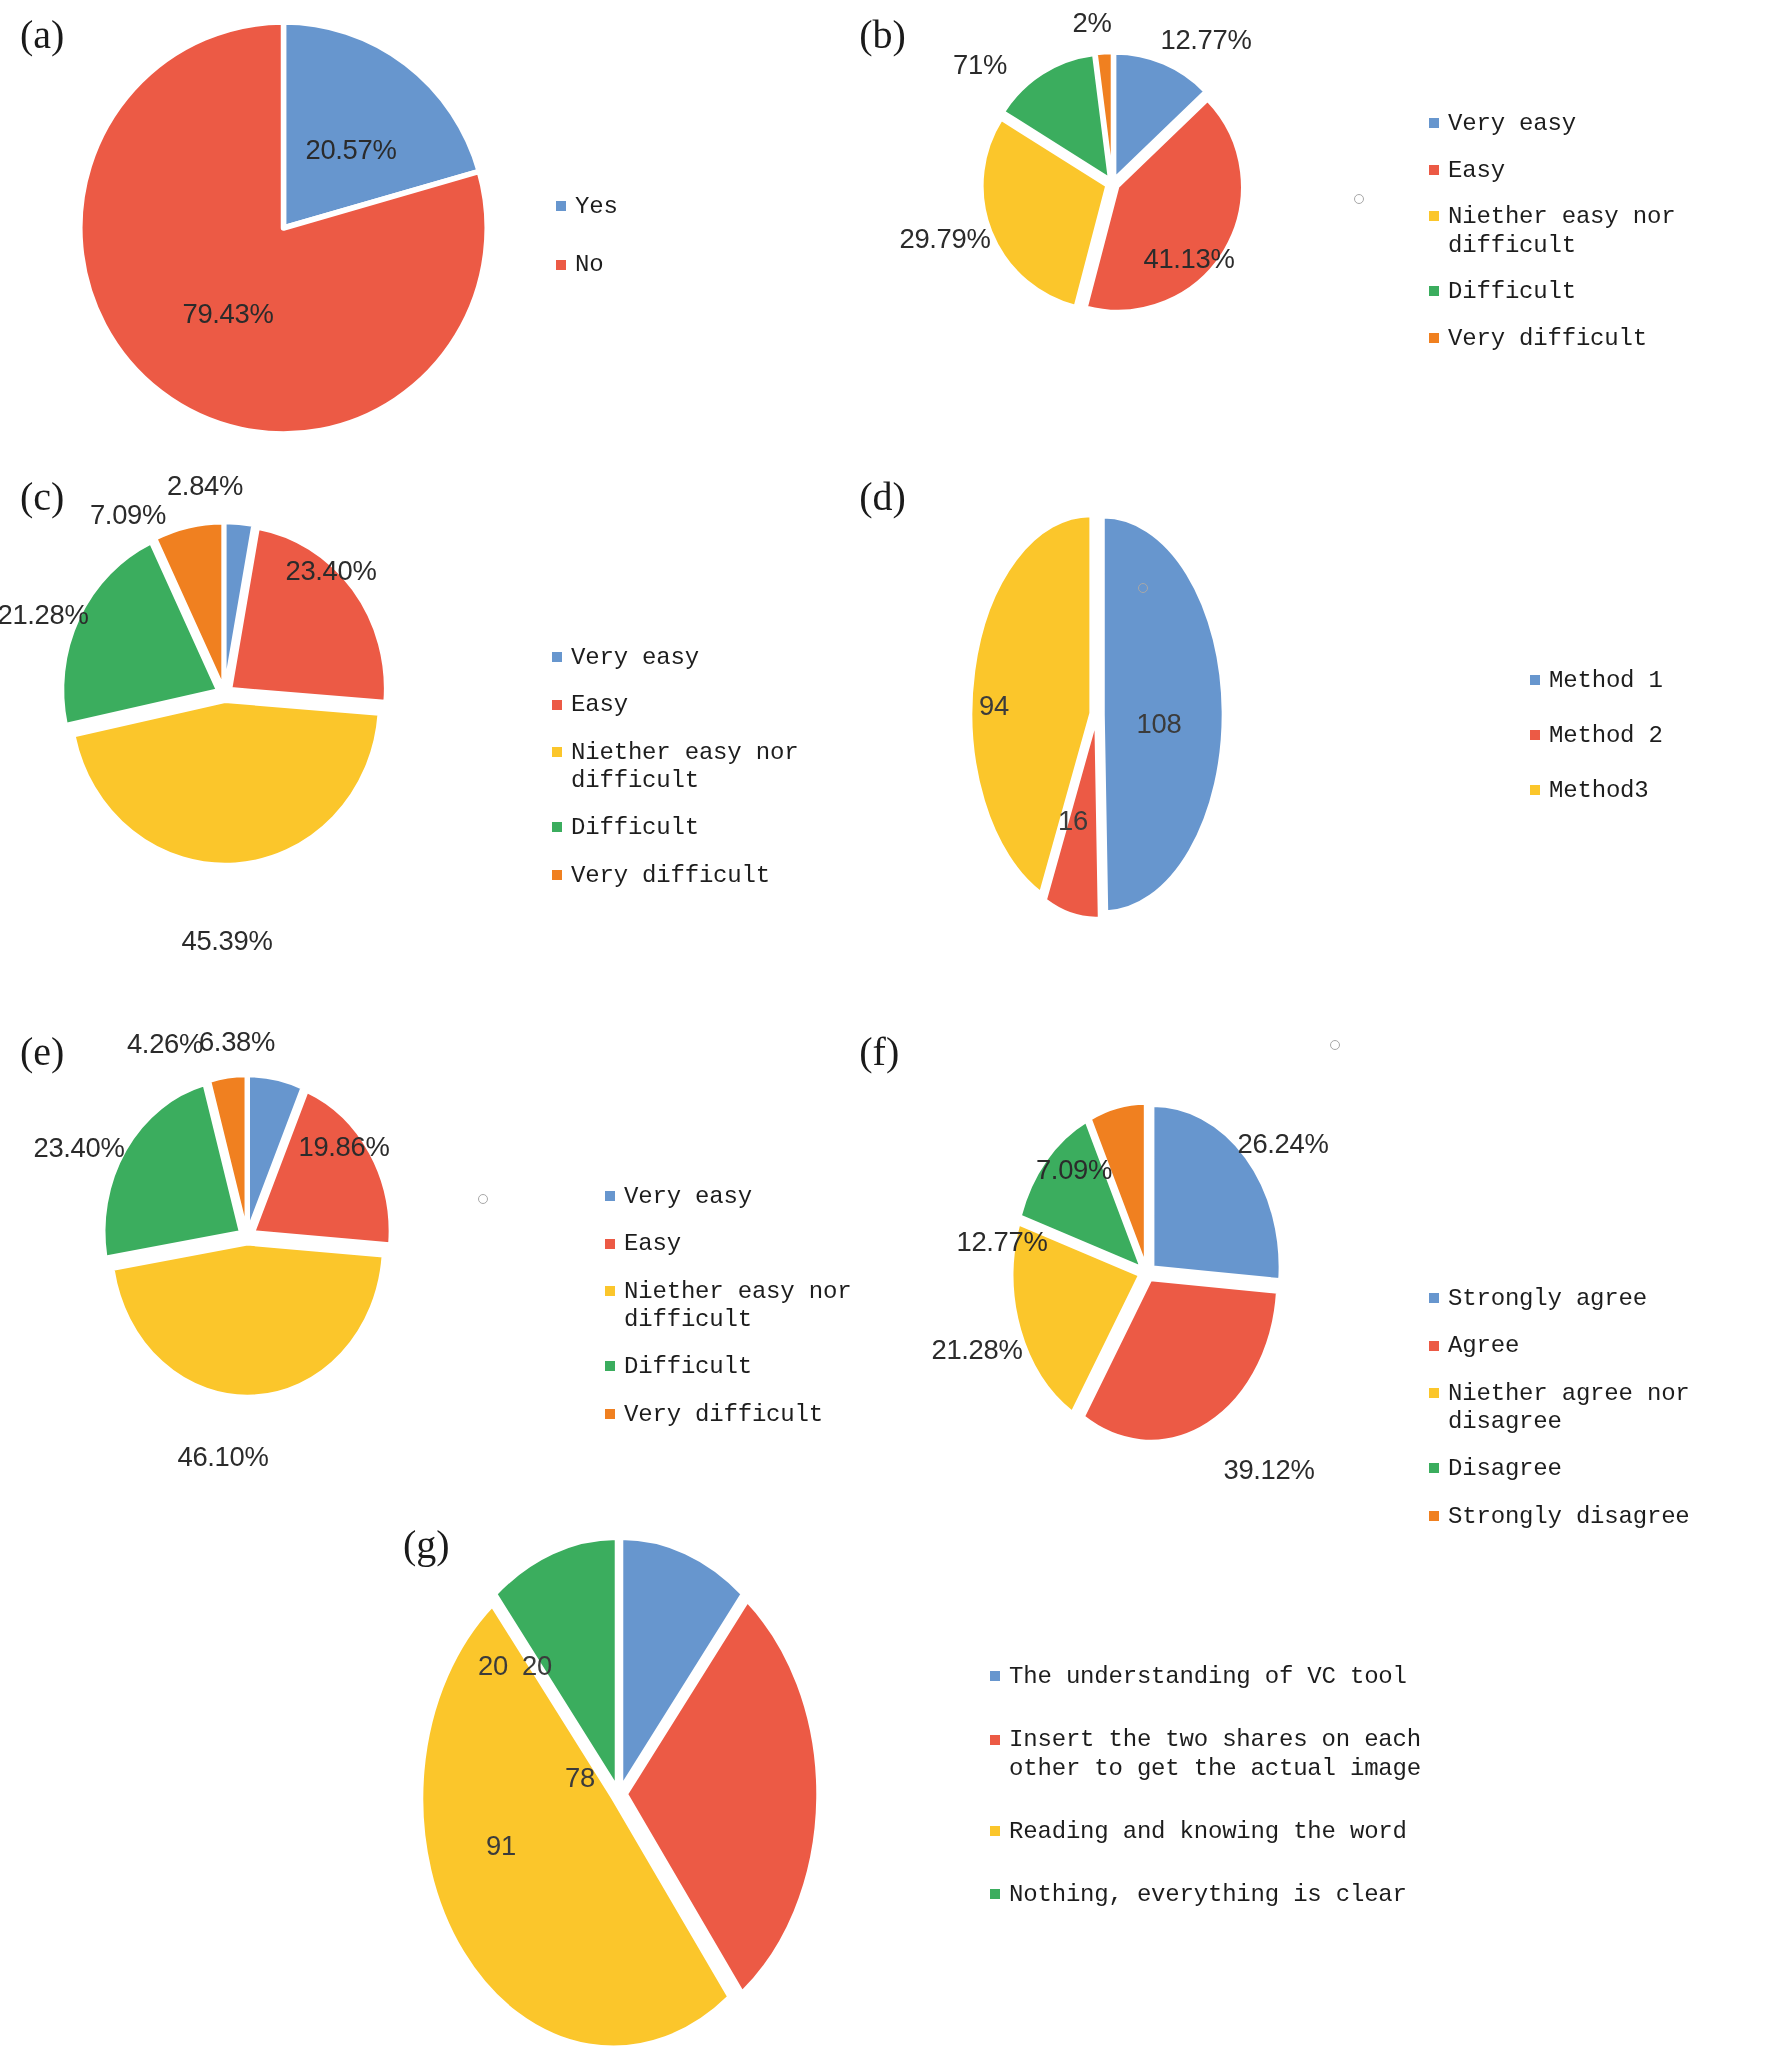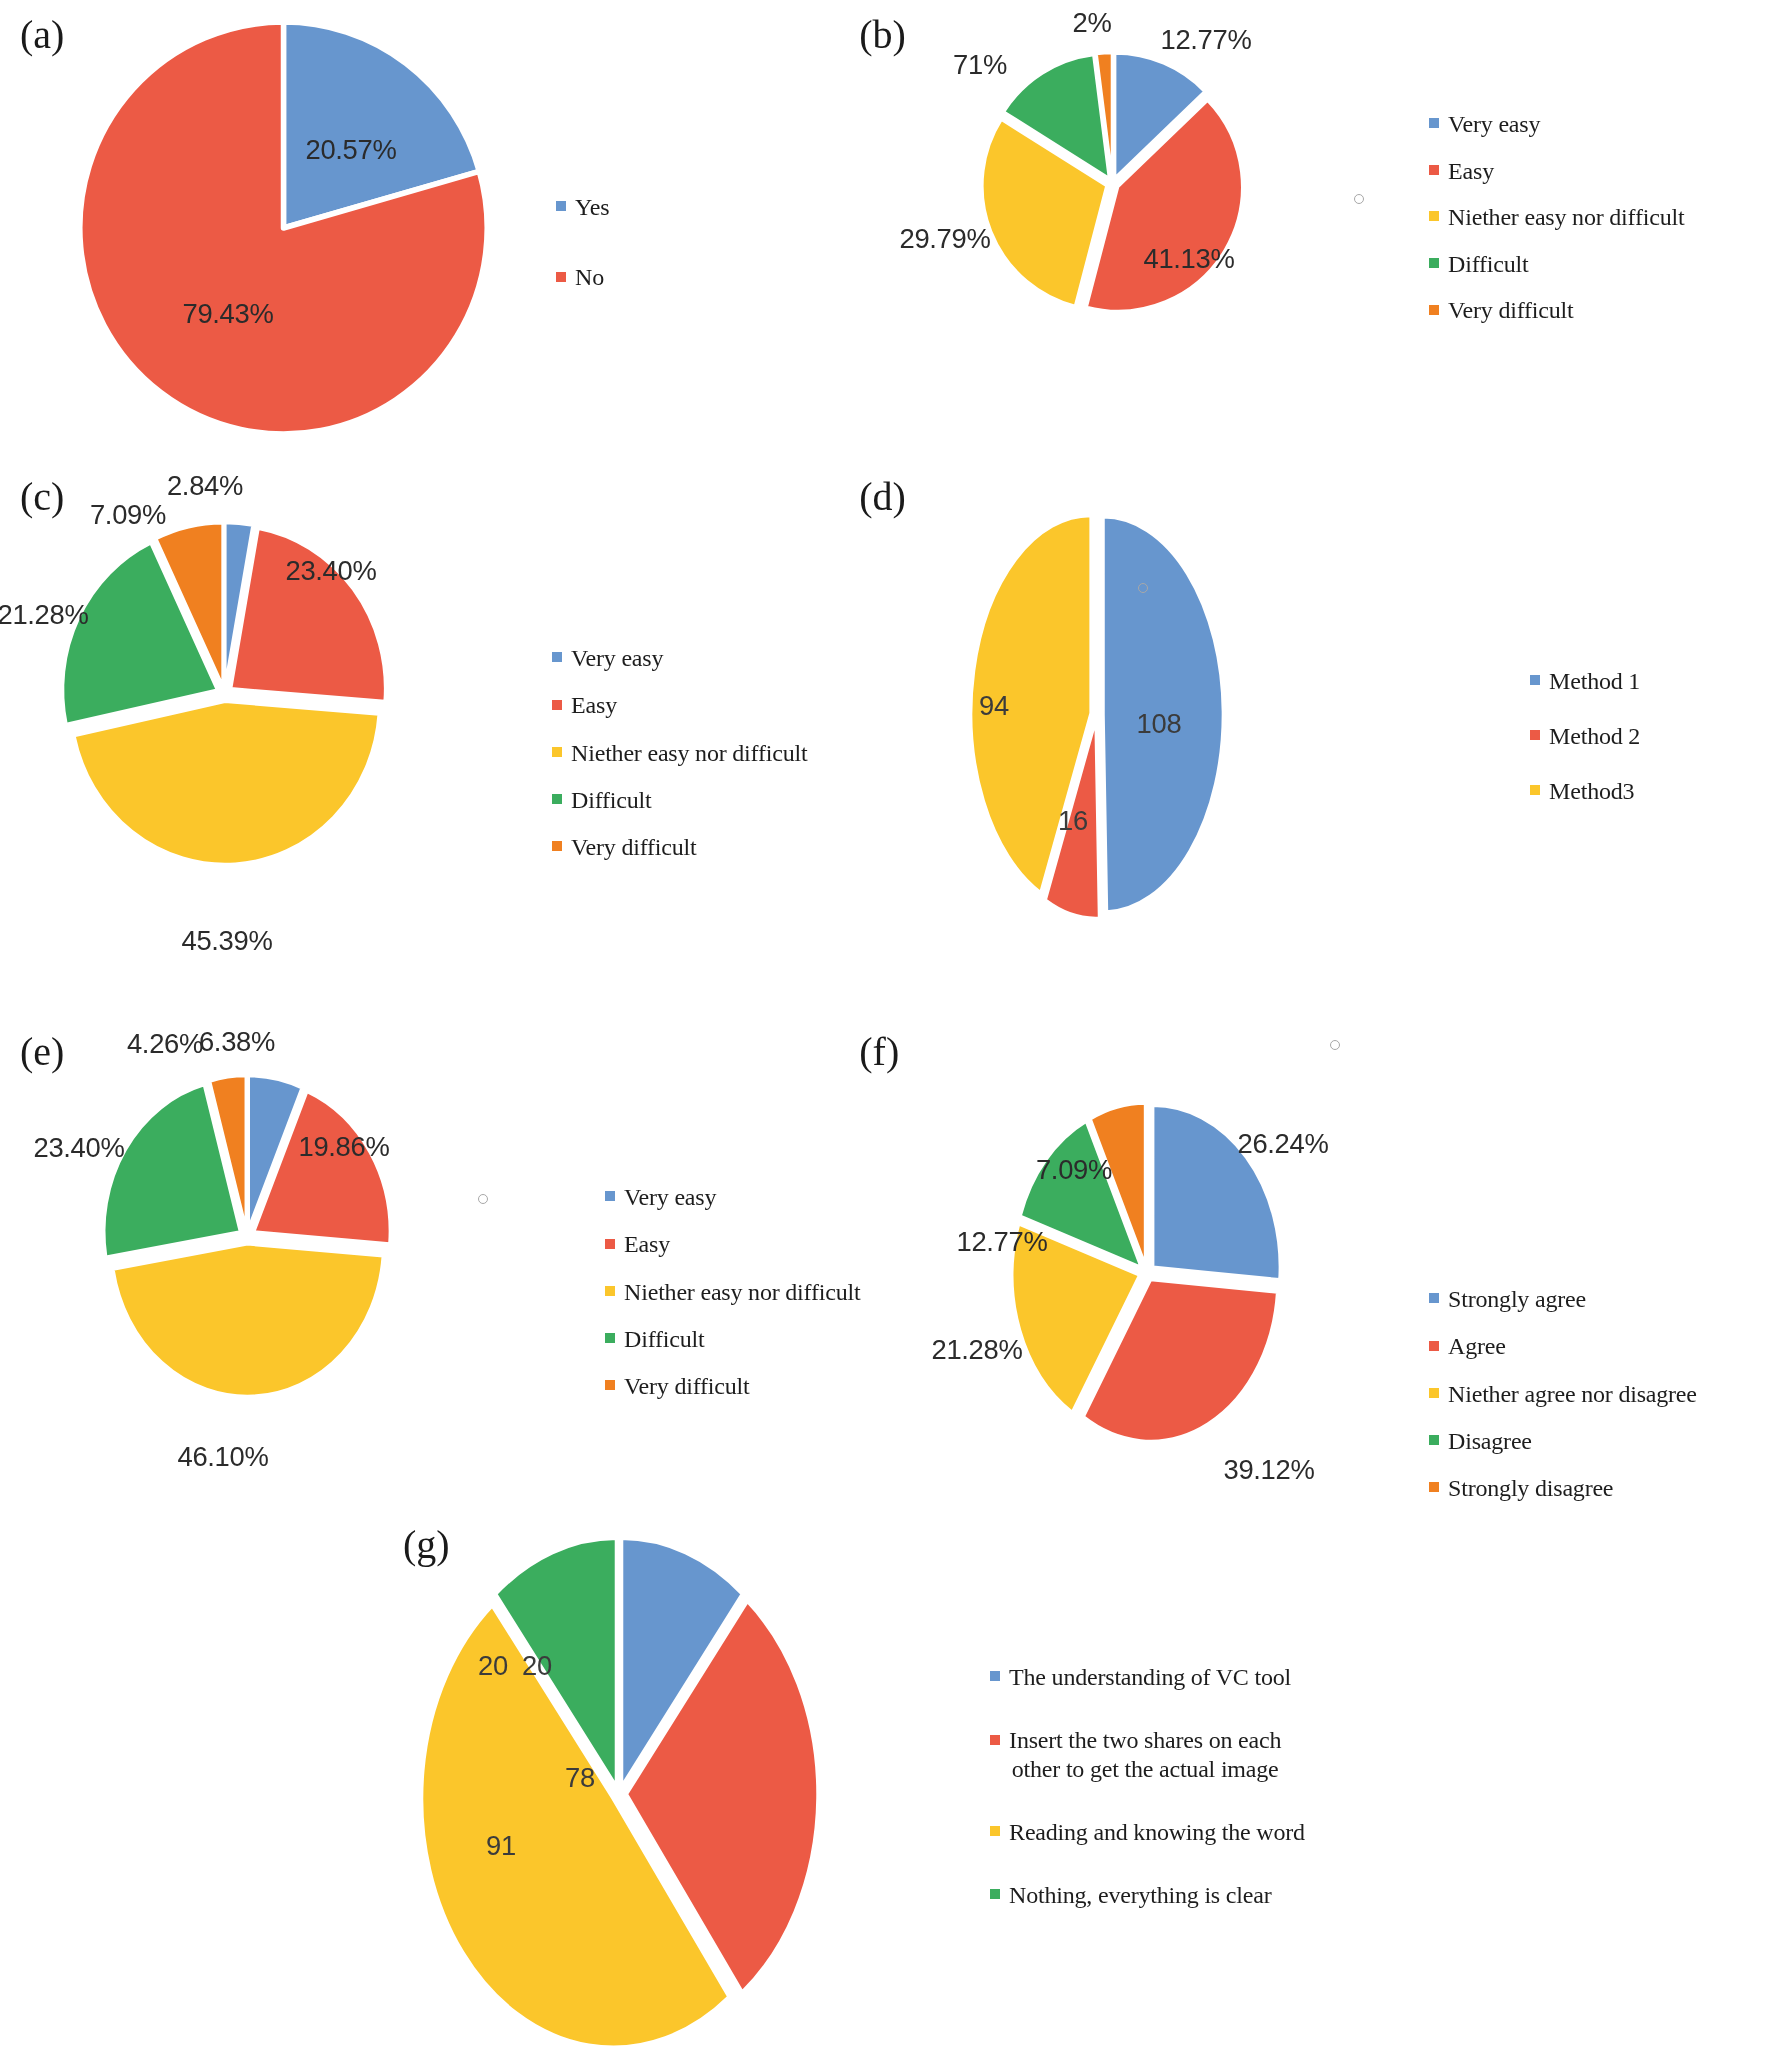--- a/index.html
+++ b/index.html
@@ -47,27 +47,26 @@
     white-space: nowrap;
   }
   .legend-swatch {
     flex: none;
     width: 10px;
     height: 10px;
     margin-top: 8.2px;
     margin-right: 9.1px;
   }
   .legend-text {
-    font-family: Liberation Serif, serif;
+    font-family: Liberation Mono, monospace;
     font-size: 24px;
     color: #1d1d1d;
     line-height: 1.18;
     white-space: pre-line;
     letter-spacing: -0.2px;
-    text-align: center;
   }
   .artifact-dot {
     position: absolute;
     width: 10px; height: 10px;
     border: 1.8px solid #a8a8a8;
     border-radius: 50%;
     background: transparent;
   }
 </style>
 </head>
@@ -78,21 +77,21 @@
   <div class="panel" style="left:0;top:0;width:868px;height:457px;">
     <div class="panel-letter" style="left:20px;top:14.6px;">(a)</div>
     <div class="pie-wrap" id="pie-a" style="left:78px;top:20px;width:411px;height:416px;">
         <svg class="pie-svg" width="411" height="416" viewBox="0 0 450 455">
           <path d="M 225 227.5 L 225 2 A 223 225.5 0 0 1 439.41705570134945 165.5405310659076 Z" fill="#6796CE" stroke="#ffffff" stroke-width="6" stroke-linejoin="round"></path>
           <path d="M 225 227.5 L 439.41705570134945 165.5405310659076 A 223 225.5 0 1 1 225.00000000000017 2 Z" fill="#EC5A45" stroke="#ffffff" stroke-width="6" stroke-linejoin="round"></path>
         </svg>
       </div>
     <div class="slice-label" style="left:351px;top:150px;">20.57%</div>
     <div class="slice-label" style="left:228px;top:314px;">79.43%</div>
-    <div class="legend" style="left:556px;top:193px;gap:42px;">
+    <div class="legend" style="left:556px;top:193px;gap:30px;">
       <div class="legend-item">
         <span class="legend-swatch" style="background:#6796CE;"></span>
         <span class="legend-text">Yes</span>
       </div>
       <div class="legend-item">
         <span class="legend-swatch" style="background:#EC5A45;"></span>
         <span class="legend-text">No</span>
       </div>
     </div>
   </div>

